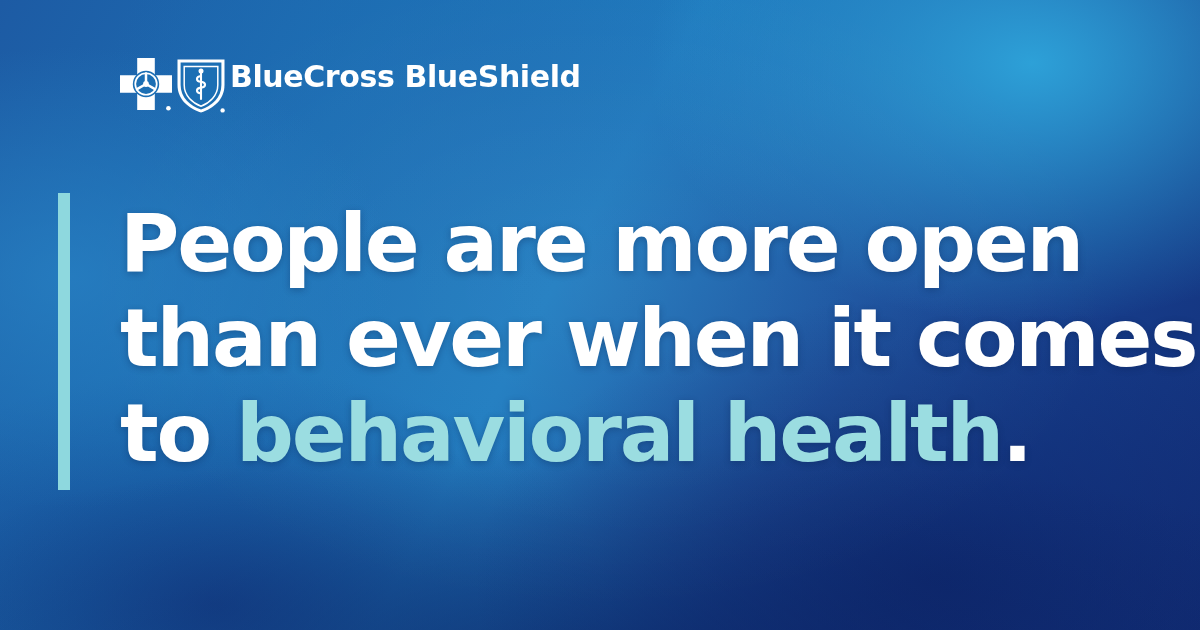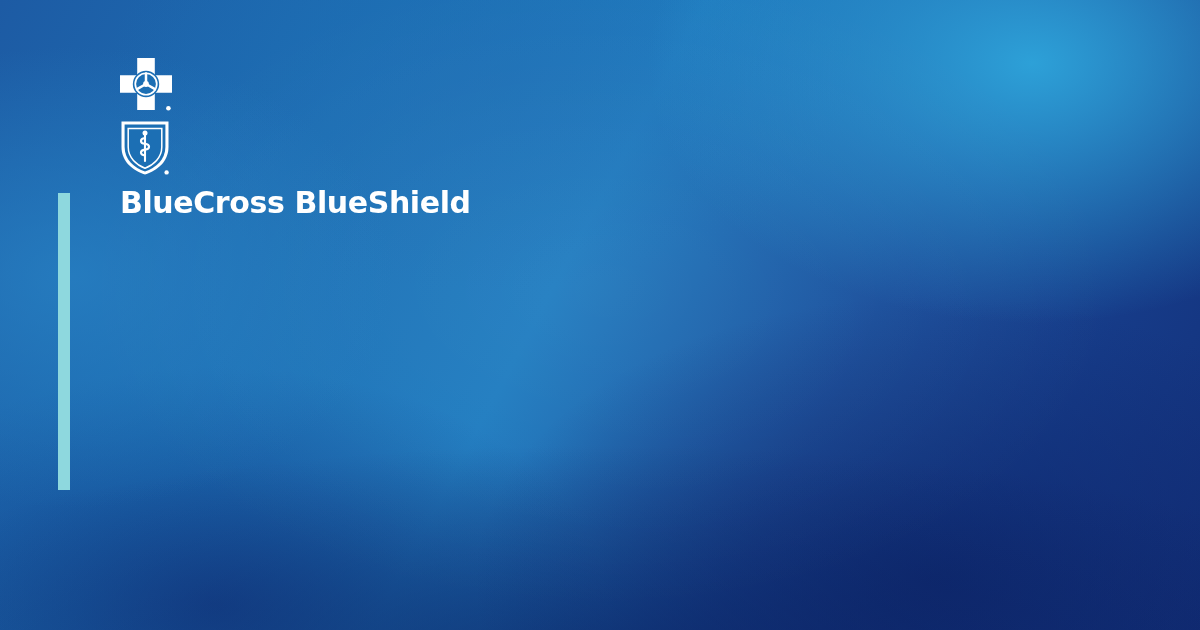--- a/index.html
+++ b/index.html
@@ -35,21 +35,20 @@
     pointer-events:none;
   }
 
   
   #logo {
     position:absolute;
     left:120px; top:58px;
     display:flex;
     align-items:flex-start;
     gap:4px;
-    flex-direction:column;
   }
   .mark { display:block; }
   #logo-text { padding-top:3px; }
 
   #wordmark {
     color:#ffffff;
     font-size:30px;
     font-weight:bold;
     letter-spacing:-0.4px;
     line-height:1.05;
@@ -133,14 +132,19 @@
       </svg>
     </span>
 
     <div id="logo-text">
       <div id="wordmark">BlueCross BlueShield</div>
     </div>
   </div>
 
   <div id="accent-bar"></div>
 
+  <div id="headline">
+    <span class="hl-line">People are more open</span>
+    <span class="hl-line">than ever when it comes</span>
+    <span class="hl-line"><span class="white-text">to </span><span class="accent-text">behavioral health</span><span class="white-text">.</span></span>
+  </div>
 
 </div>
 
 </body></html>

